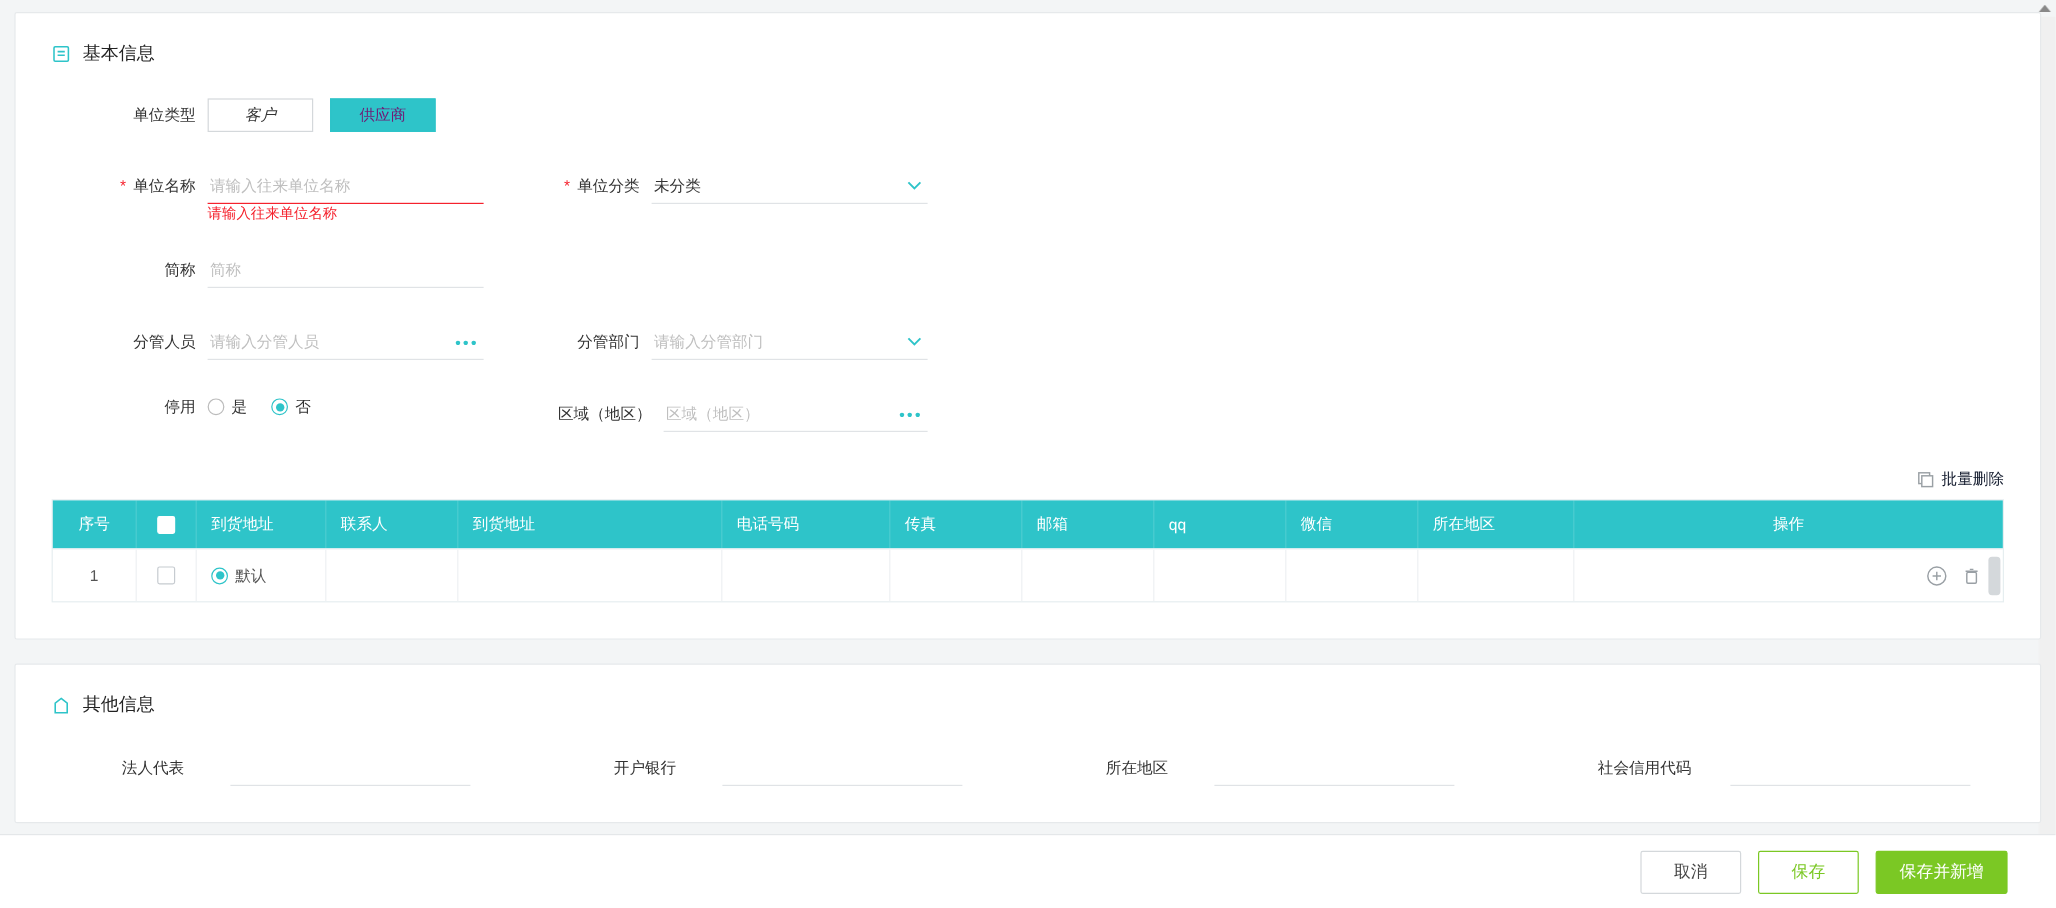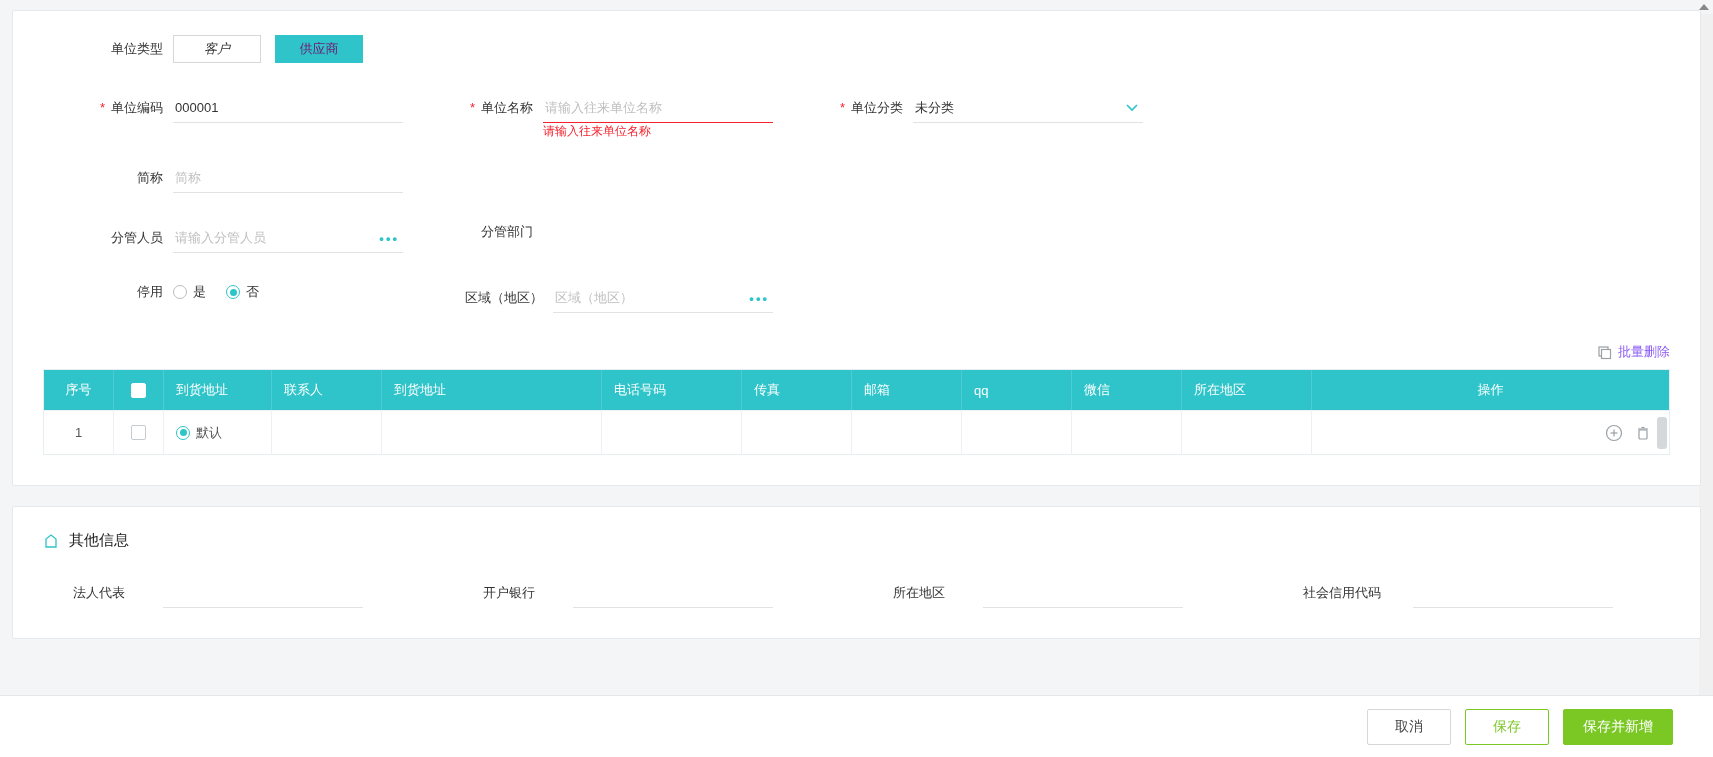--- a/index.html
+++ b/index.html
@@ -140,21 +140,21 @@
     width: 14px; height: 14px; border-radius: 50%;
     border: 1px solid #bbb; margin-right: 6px;
     display: inline-flex; align-items: center; justify-content: center;
   }
   .radio-circ.checked { border-color: #2ec4c9; }
   .radio-circ.checked::after {
     content: ""; width: 7px; height: 7px; border-radius: 50%; background: #2ec4c9;
   }
   .table-tools {
     display: flex; justify-content: flex-end; align-items: center;
-    margin-bottom: 8px; color: #8b5cf6; font-size: 13px;
+    margin-bottom: 8px; color: #0f172a; font-size: 13px;
   }
   .table-tools .ic { margin-right: 6px; display: inline-flex; }
   .tbl { display: flex; flex-direction: column; border: 1px solid #e6eef0; position: relative; }
   .tbl-head { display: flex; background: #2ec4c9; color: #fff; height: 40px; align-items: center; font-size: 13px; }
   .th, .td { padding: 0 12px; display: flex; align-items: center; height: 100%; }
   .tbl-row { display: flex; height: 44px; align-items: center; border-top: 1px solid #eef1f3; color: #555; position: relative; }
   .col-idx { width: 70px; justify-content: center; border-right: 1px solid rgba(255,255,255,.15); }
   .col-chk { width: 50px; justify-content: center; border-right: 1px solid rgba(255,255,255,.15); }
   .col-def { width: 108px; border-right: 1px solid rgba(255,255,255,.15); }
   .col-contact { width: 110px; border-right: 1px solid rgba(255,255,255,.15); }
@@ -190,56 +190,62 @@
   }
   .btn {
     height: 36px; min-width: 84px; padding: 0 18px;
     border-radius: 2px; font-size: 14px; cursor: pointer;
     display: inline-flex; align-items: center; justify-content: center;
   }
   .btn-default { background: #fff; color: #444; border: 1px solid #d4d8db; }
   .btn-outline { background: #fff; color: #7bc824; border: 1px solid #7bc824; }
   .btn-primary { background: #7bc824; color: #fff; border: 1px solid #7bc824; min-width: 110px; }
   .icon-btn { cursor: pointer; color: #9aa0a5; display: inline-flex; }
-  .form-row-other { display: flex; gap: 120px; padding-left: 30px; }
+  .form-row-other { display: flex; gap: 120px; padding-left: 30px; justify-content: center; }
   .ofield { display: flex; align-items: center; }
   .ofield .olabel { width: 90px; color: #333; font-size: 13px; }
   .ofield .oline { width: 200px; height: 30px; border: none; border-bottom: 1px solid #e0e3e6; background: transparent; }
 </style>
 </head>
 <body>
 
 <div class="scroll-arrow">
   <svg width="10" height="6" viewBox="0 0 10 6">
       <path d="M0 6 L5 0 L10 6 Z" fill="#888"></path>
     </svg>
 </div>
 <div class="scrollbar-track"></div>
 
 <div class="page">
 
   <div class="card">
+    <div class="section-title">
+      <span class="ic">
+        <svg width="16" height="16" viewBox="0 0 16 16">
+          <rect x="2" y="2" width="12" height="12" rx="1" fill="none" stroke="#2ec4c9" stroke-width="1.3"></rect>
+          <line x1="5" y1="6" x2="11" y2="6" stroke="#2ec4c9" stroke-width="1.3"></line>
+          <line x1="5" y1="9" x2="11" y2="9" stroke="#2ec4c9" stroke-width="1.3"></line>
+        </svg>
+      </span>
+      <span>基本信息</span>
+    </div>
 
     <div class="form-rows">
 
       <div class="form-row">
         <div class="field">
           <span class="label">单位类型</span>
           <div class="btn-group">
             <button class="btn-toggle active">客户</button>
             <button class="btn-toggle filled">供应商</button>
           </div>
         </div>
       </div>
 
       <div class="form-row" style="margin-bottom:40px;">
-        <div class="field">
-          <span class="label req">单位编码</span>
-          <input class="text-input" value="000001" style="">
-        </div>
         <div class="field">
           <span class="label req">单位名称</span>
           <input class="text-input err" placeholder="请输入往来单位名称" style="">
           <span class="err-msg">请输入往来单位名称</span>
         </div>
         <div class="field">
           <span class="label req">单位分类</span>
           <div class="select-wrap">
             <input class="select-input" readonly="" value="未分类" style="">
             <span class="sel-arrow">
@@ -261,20 +267,28 @@
       <div class="form-row">
         <div class="field">
           <span class="label">分管人员</span>
           <div class="select-wrap">
             <input class="text-input" placeholder="请输入分管人员" style="">
             <span class="more-dots">•••</span>
           </div>
         </div>
         <div class="field">
           <span class="label">分管部门</span>
+          <div class="select-wrap">
+            <input class="text-input" placeholder="请输入分管部门" style="">
+            <span class="sel-arrow">
+              <svg width="14" height="14" viewBox="0 0 14 14">
+                  <path d="M2 4 L7 9 L12 4" fill="none" stroke="#2ec4c9" stroke-width="1.6"></path>
+                </svg>
+            </span>
+          </div>
         </div>
       </div>
 
       <div class="form-row">
         <div class="field">
           <span class="label">停用</span>
           <div style="width:230px; display:flex;">
             <label class="radio-wrap">
               <span class="radio-circ"></span>
               <span>是</span>

